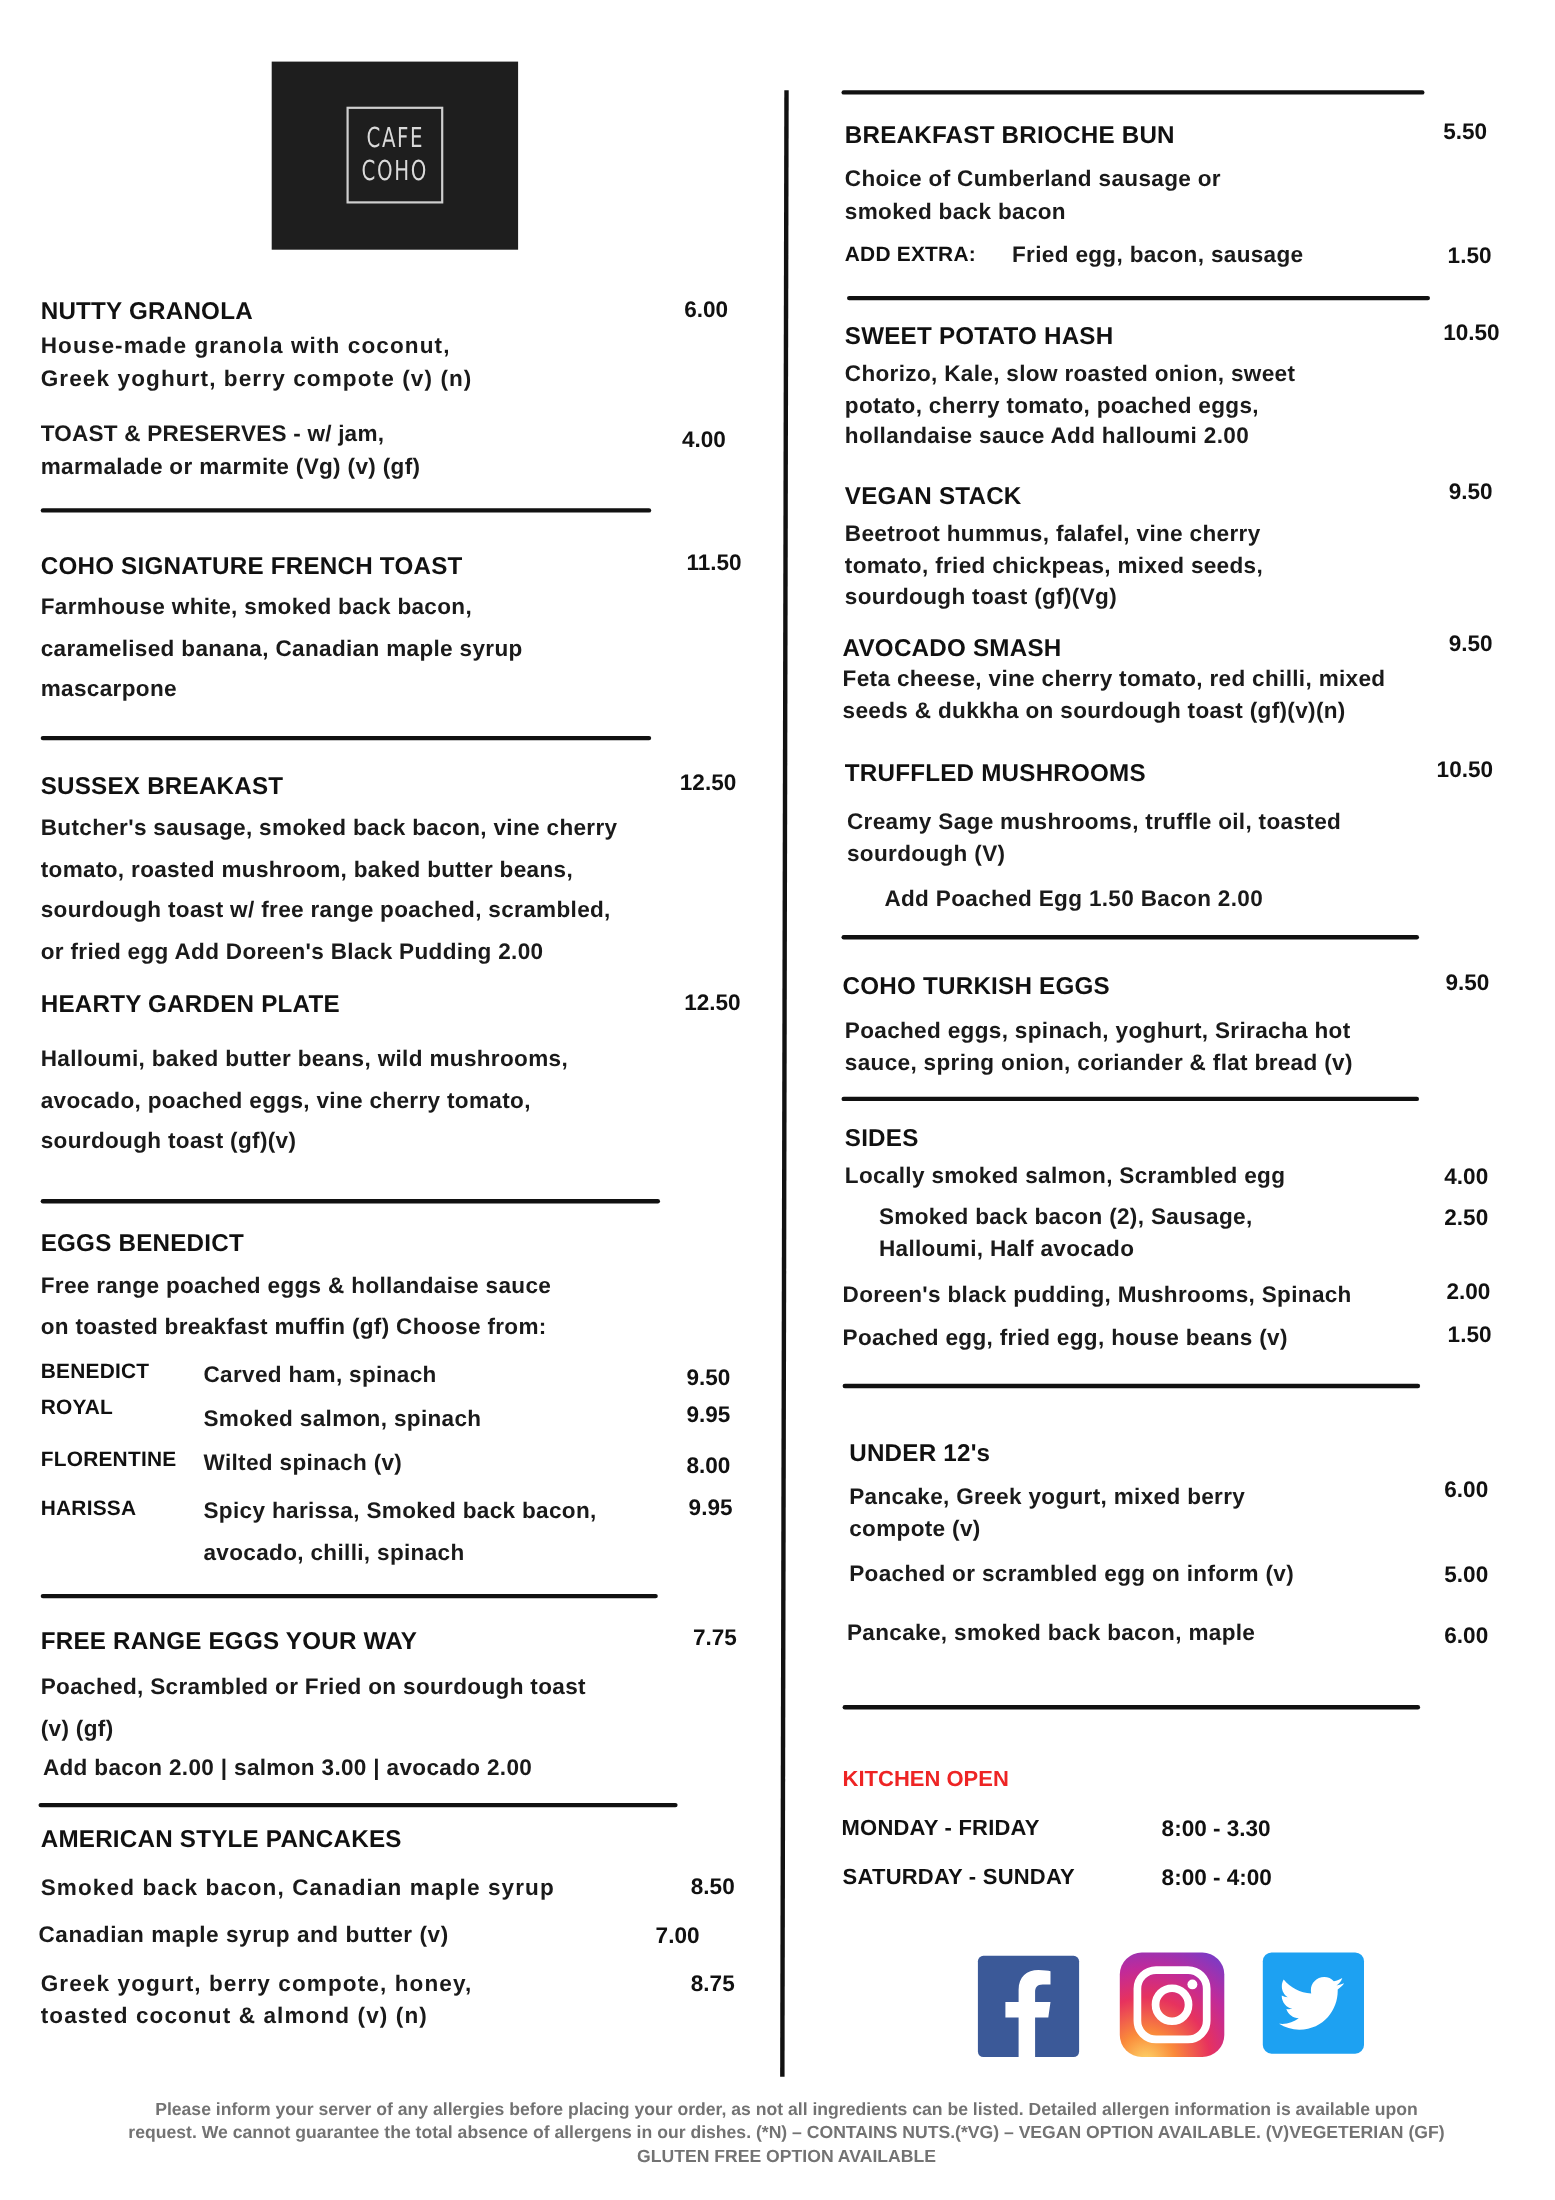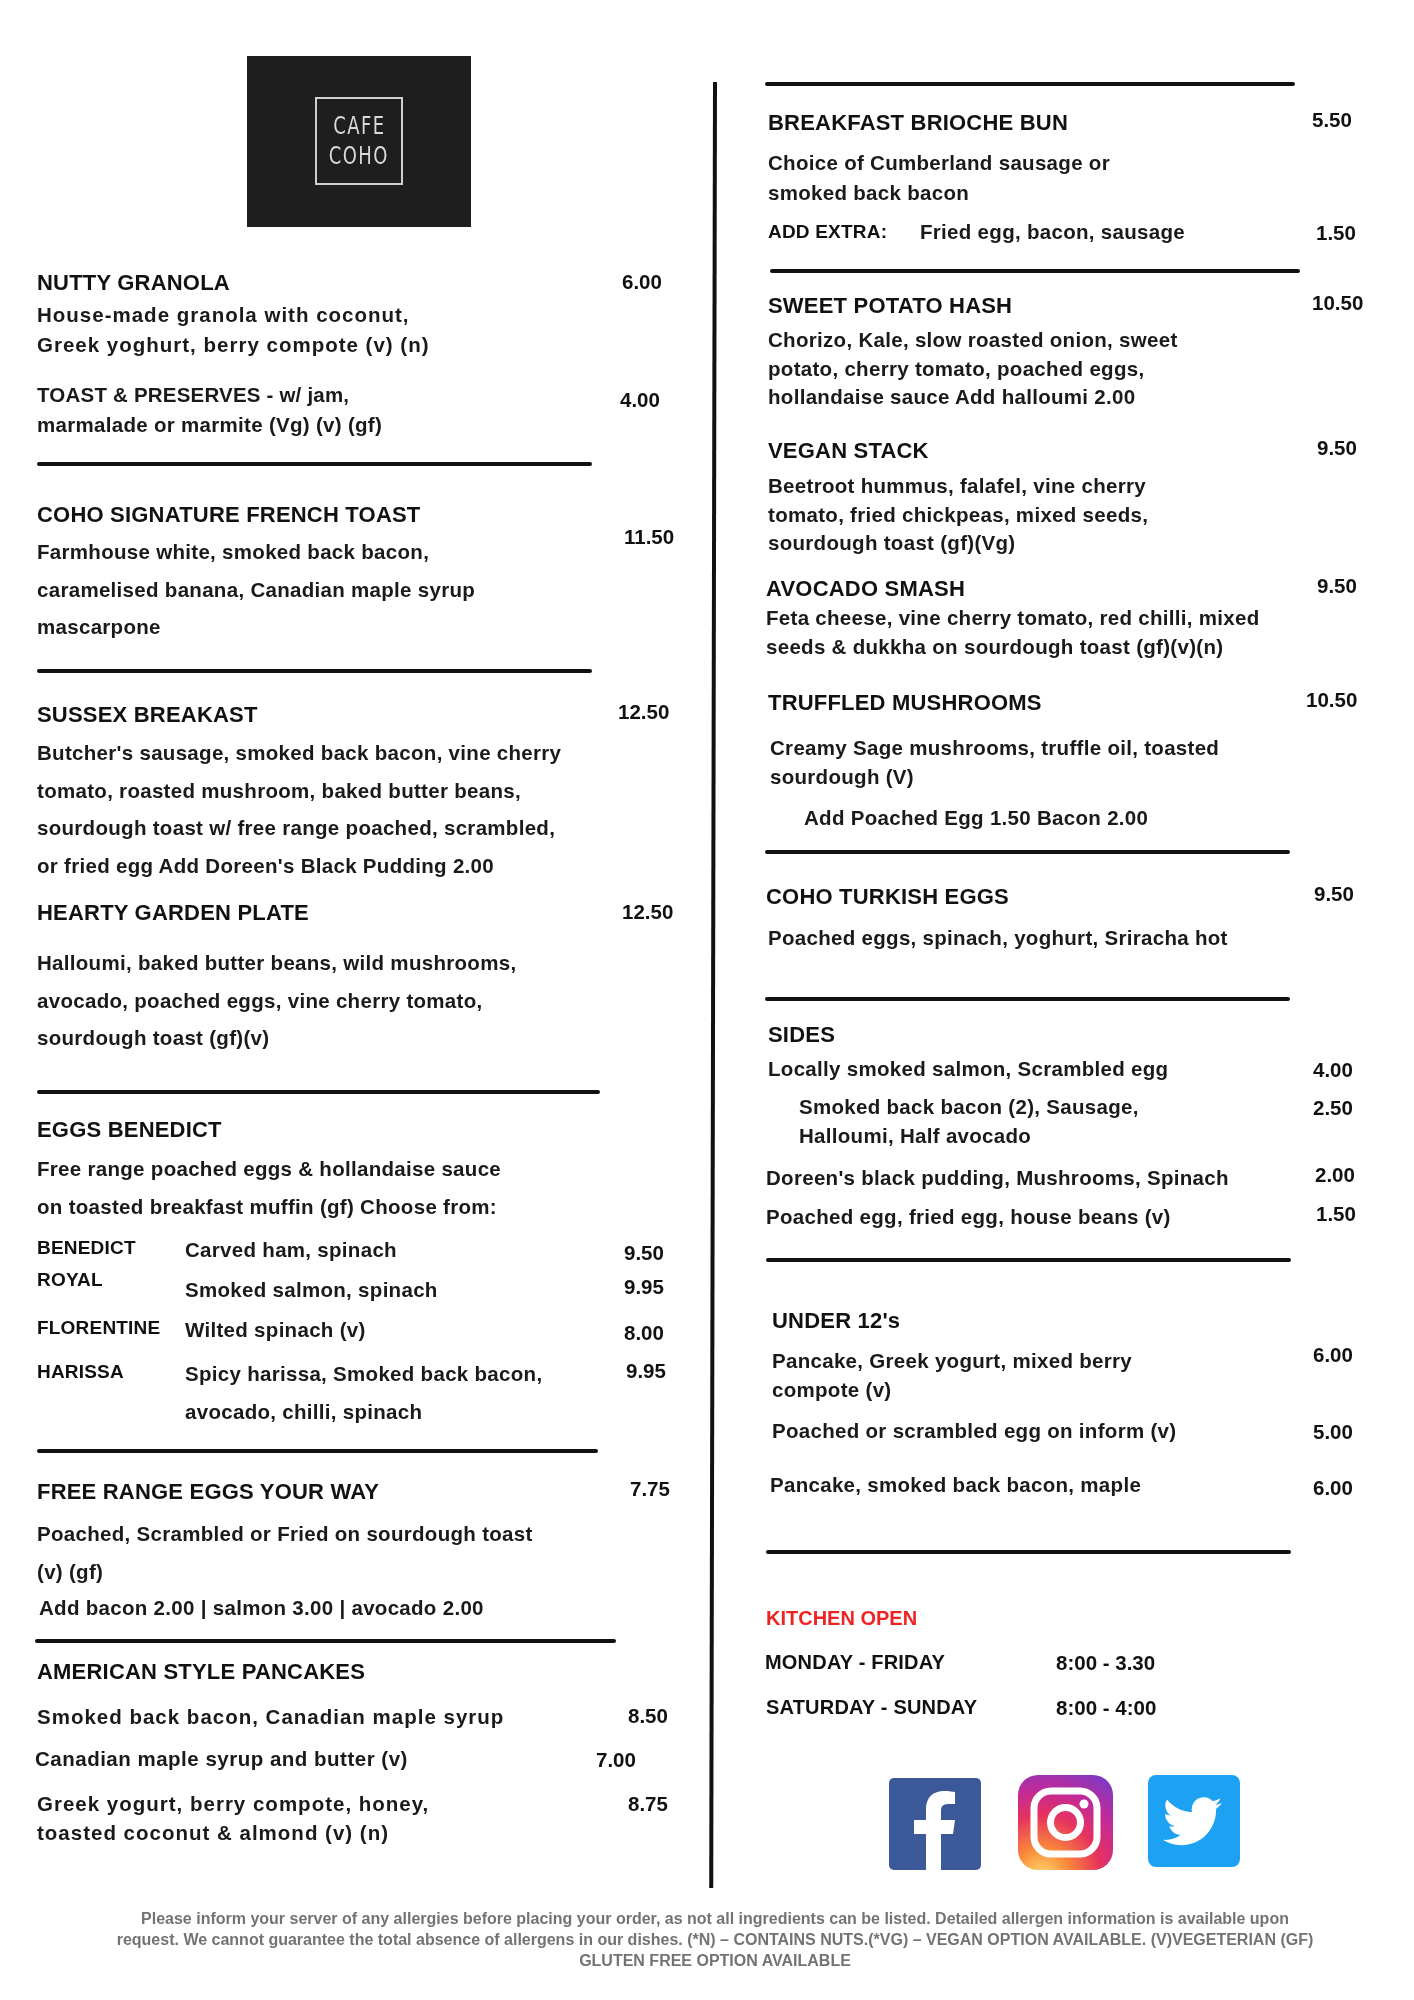--- a/index.html
+++ b/index.html
@@ -49,21 +49,21 @@
 
 <div class="abs desc" style="left:37px;top:380px;line-height:30px;">
   <div class="title" style="font-size:20.5px;">TOAST &amp; PRESERVES - w/ jam,</div>
   <div>marmalade or marmite (Vg) (v) (gf)</div>
 </div>
 <div class="abs price" style="left:620px;top:388px;">4.00</div>
 
 <div class="abs hline" style="left:37px;top:462px;width:555px;"></div>
 
 <div class="abs title" style="left:37px;top:502px;">COHO SIGNATURE FRENCH TOAST</div>
-<div class="abs price" style="left:624px;top:525px;text-align:center;">11.50</div>
+<div class="abs price" style="left:624px;top:500px;text-align:center;">11.50</div>
 <div class="abs desc loose" style="left:37px;top:533px;">
   <div>Farmhouse white, smoked back bacon,</div>
   <div>caramelised banana, Canadian maple syrup</div>
   <div>mascarpone</div>
 </div>
 
 <div class="abs hline" style="left:37px;top:669px;width:555px;"></div>
 
 <div class="abs title" style="left:37px;top:702px;">SUSSEX BREAKAST</div>
 <div class="abs price" style="left:618px;top:700px;">12.50</div>
@@ -178,20 +178,21 @@
   <div>sourdough (V)</div>
 </div>
 <div class="abs desc" style="left:804px;top:803px;">Add Poached Egg  1.50 Bacon 2.00</div>
 
 <div class="abs hline" style="left:765px;top:850px;width:525px;"></div>
 
 <div class="abs title" style="left:766px;top:884px;">COHO TURKISH EGGS</div>
 <div class="abs price" style="left:1314px;top:882px;">9.50</div>
 <div class="abs desc tight" style="left:768px;top:924px;">
   <div>Poached eggs, spinach, yoghurt, Sriracha hot</div>
+  <div>sauce, spring onion, coriander &amp; flat bread (v)</div>
 </div>
 
 <div class="abs hline" style="left:765px;top:997px;width:525px;"></div>
 
 <div class="abs title" style="left:768px;top:1022px;">SIDES</div>
 <div class="abs desc" style="left:768px;top:1054px;">Locally smoked salmon, Scrambled egg</div>
 <div class="abs price" style="left:1313px;top:1058px;">4.00</div>
 <div class="abs desc tight" style="left:766px;top:1093px;margin-left:33px;">
   <div>Smoked back bacon (2), Sausage,</div>
   <div>Halloumi, Half avocado</div>

